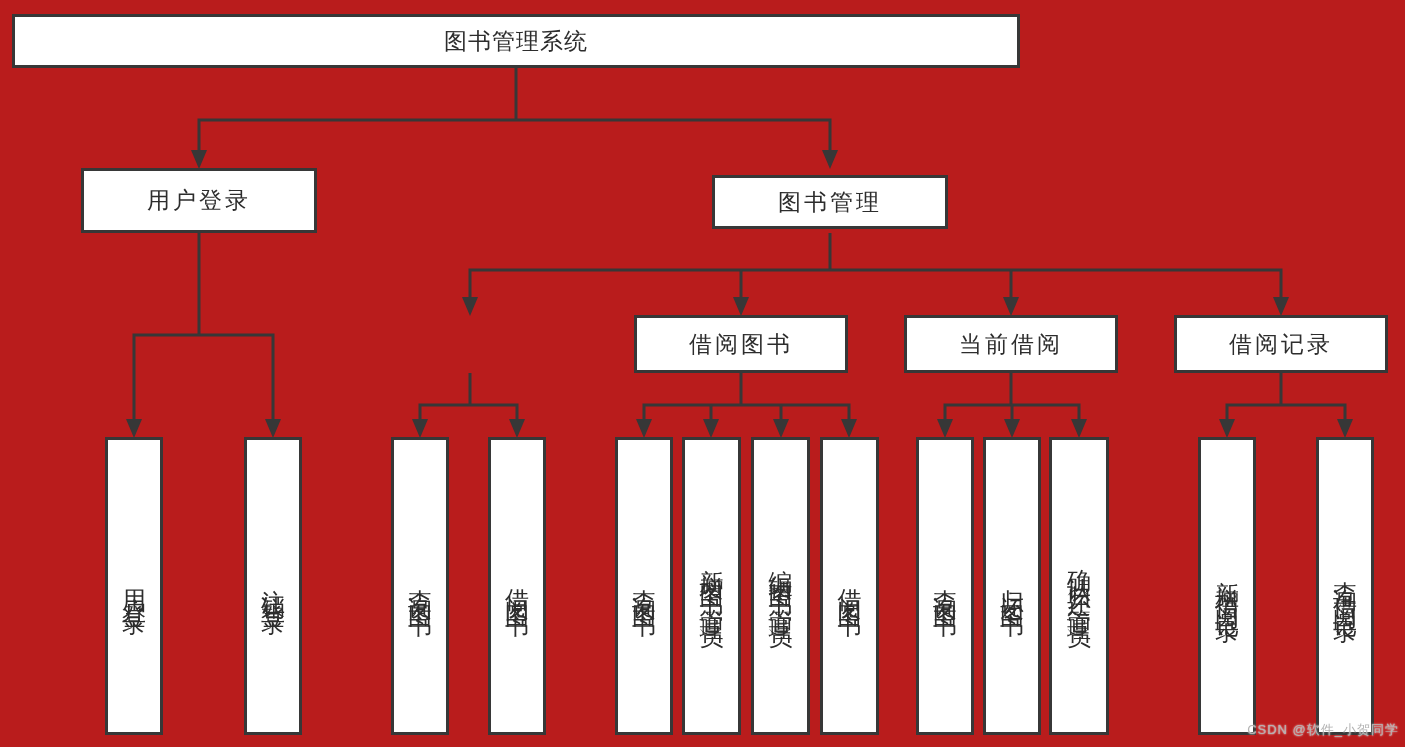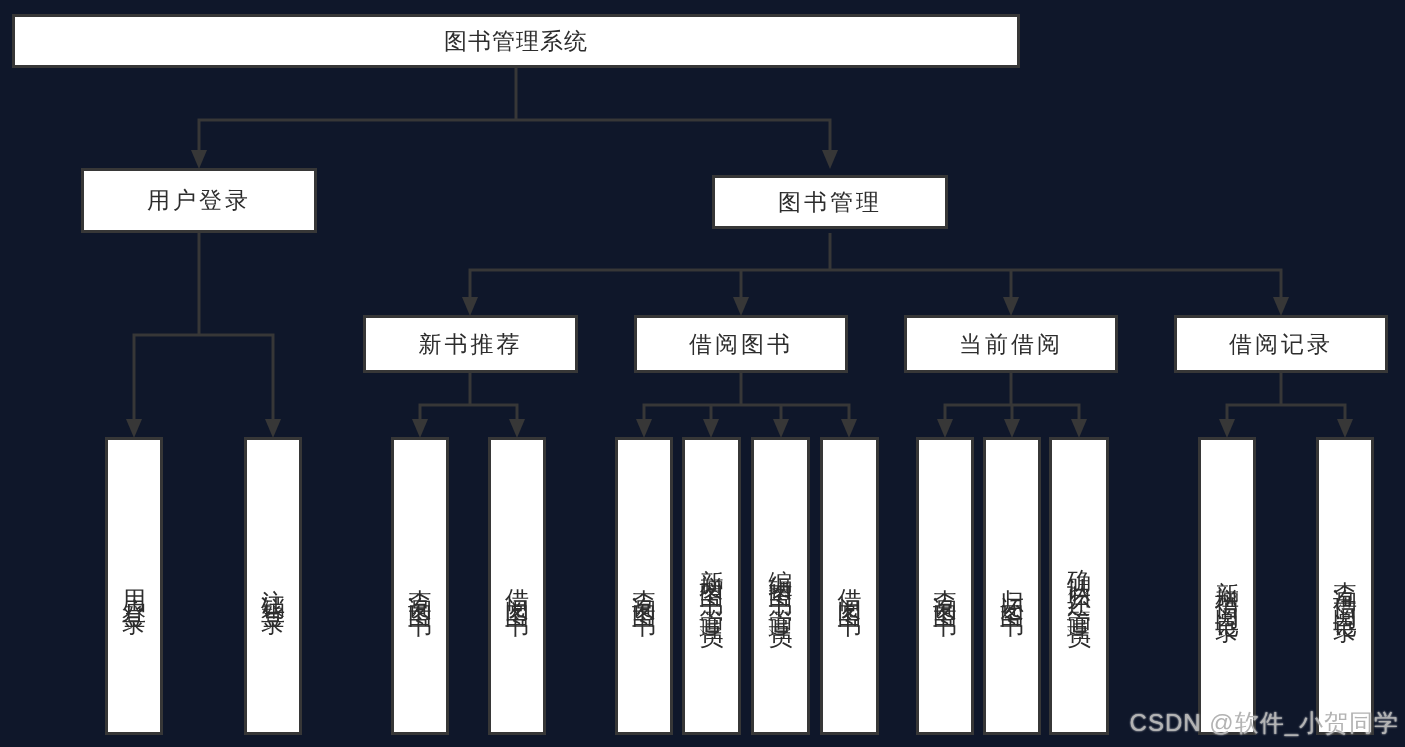--- a/index.html
+++ b/index.html
@@ -6,21 +6,21 @@
     --line:#373737;
     --text:#2d2d2d;
     --watermark:#b3b3b3;
   }
   *{margin:0;padding:0;box-sizing:border-box;}
   html,body{background:#ffffff;}
   .canvas{
     position:relative;
     width:1405px;
     height:747px;
-    background:#0f172a;
+    background:#b91c1c;
     font-family:"Liberation Sans", sans-serif;
     color:var(--text);
     overflow:hidden;
   }
   .connectors{
     position:absolute;
     left:0;top:0;
     width:1405px;height:747px;
   }
   .connectors .ln{
@@ -62,21 +62,21 @@
     letter-spacing:8px;
     font-size:24px;
     color:var(--text);
     white-space:nowrap;
     line-height:1;
   }
   .watermark{
     position:absolute;
     right:6px;
     bottom:8px;
-    font-size:24px;
+    font-size:13px;
     color:var(--watermark);
     letter-spacing:1px;
     text-shadow:0 0 2px #ffffff;
     white-space:nowrap;
     z-index:5;
   }
 </style>
 </head>
 <body>
 
@@ -134,23 +134,20 @@
     <span class="hlabel">图书管理系统</span>
   </div>
 
   <div class="node" style="left:81px;top:168px;width:236px;height:65px;">
     <span class="hlabel">用户登录</span>
   </div>
   <div class="node" style="left:712px;top:175px;width:236px;height:54px;justify-content:center;">
     <span class="hlabel">图书管理</span>
   </div>
 
-  <div class="node" style="left:363px;top:315px;width:215px;height:58px;">
-    <span class="hlabel">新书推荐</span>
-  </div>
   <div class="node" style="left:634px;top:315px;width:214px;height:58px;">
     <span class="hlabel">借阅图书</span>
   </div>
   <div class="node" style="left:904px;top:315px;width:214px;height:58px;text-align:center;">
     <span class="hlabel">当前借阅</span>
   </div>
   <div class="node" style="left:1174px;top:315px;width:214px;height:58px;">
     <span class="hlabel">借阅记录</span>
   </div>
 

